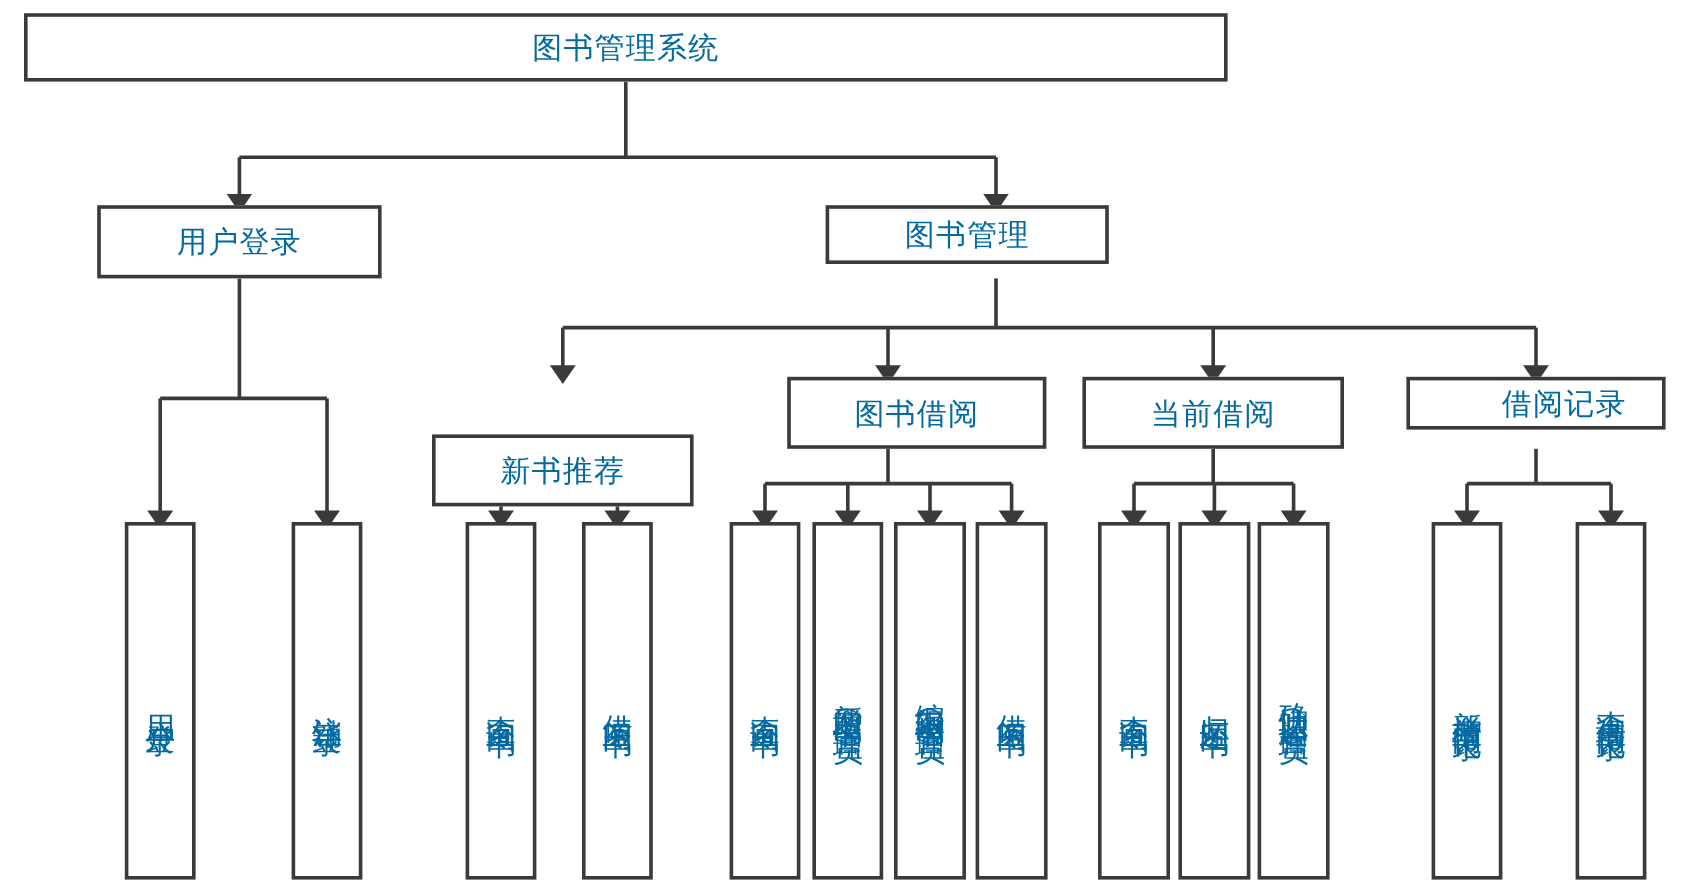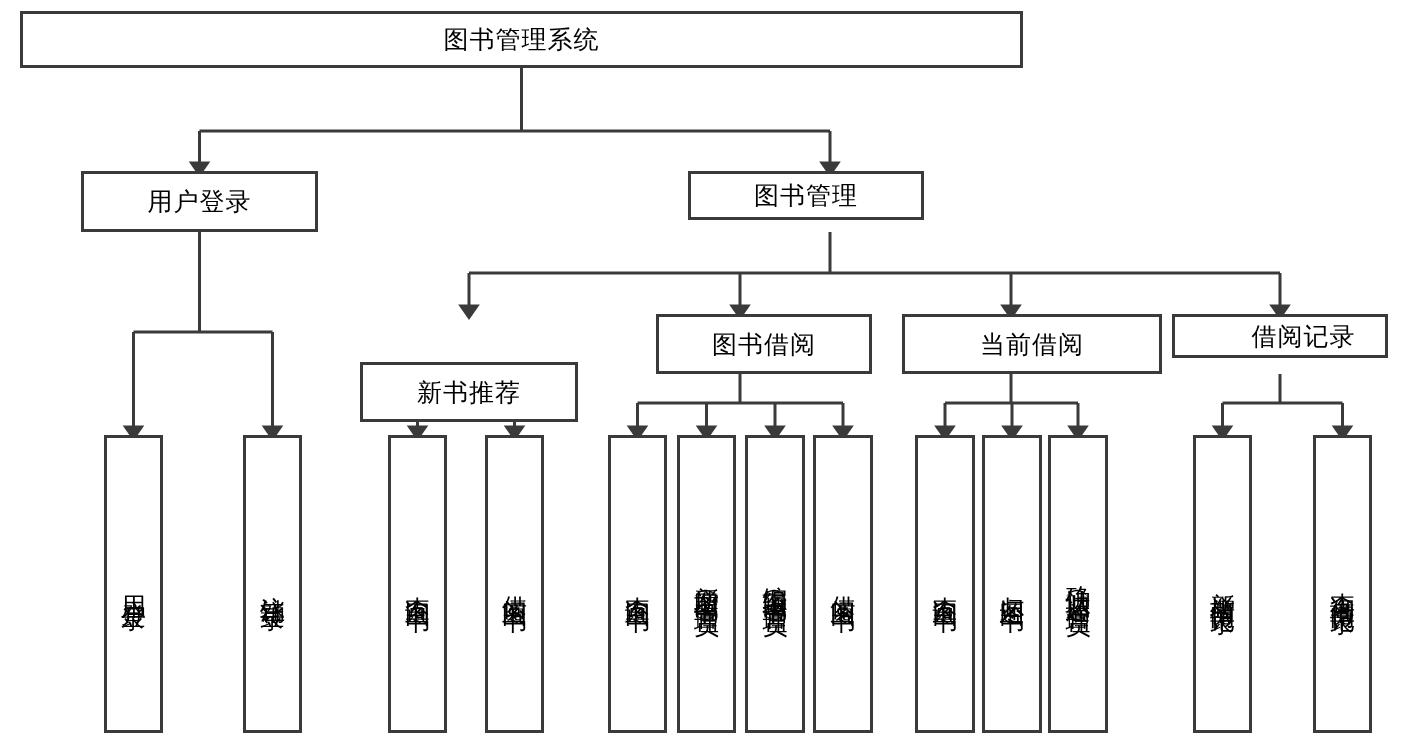--- a/index.html
+++ b/index.html
@@ -25,21 +25,21 @@
     height: 747px;
   }
   .node-box {
     position: absolute;
     box-sizing: border-box;
     border: 3px solid #3a3a3a;
     background: #ffffff;
     display: flex;
     align-items: center;
     justify-content: center;
-    color: #000000;
+    color: #0369a1;
   }
   .node-box.horizontal {
     font-size: 25px;
     letter-spacing: 1px;
   }
   .node-box.vertical {
     writing-mode: vertical-rl;
     text-orientation: upright;
     font-size: 25px;
     letter-spacing: 4px;
@@ -117,21 +117,21 @@
       </div>
       <div class="node-box horizontal" style="left: 688px; top: 171px; width: 236px; height: 49px;">
         <span class="node-label">图书管理</span>
       </div>
       <div class="node-box horizontal" style="left: 360px; top: 314px; width: 218px; height: 60px; margin-top: 48px;">
         <span class="node-label">新书推荐</span>
       </div>
       <div class="node-box horizontal" style="left: 656px; top: 314px; width: 216px; height: 60px;">
         <span class="node-label">图书借阅</span>
       </div>
-      <div class="node-box horizontal" style="left: 902px; top: 314px; width: 260px; height: 60px;">
+      <div class="node-box horizontal" style="left: 902px; top: 314px; width: 218px; height: 60px;">
         <span class="node-label">当前借阅</span>
       </div>
       <div class="node-box horizontal" style="left: 1172px; top: 314px; width: 216px; height: 44px; padding-left: 47px;">
         <span class="node-label">借阅记录</span>
       </div>
       <div class="node-box vertical" style="left: 104px; top: 435px; width: 59px; height: 298px;">
         <span class="node-label">用户登录</span>
       </div>
       <div class="node-box vertical" style="left: 243px; top: 435px; width: 59px; height: 298px;">
         <span class="node-label">注销登录</span>

